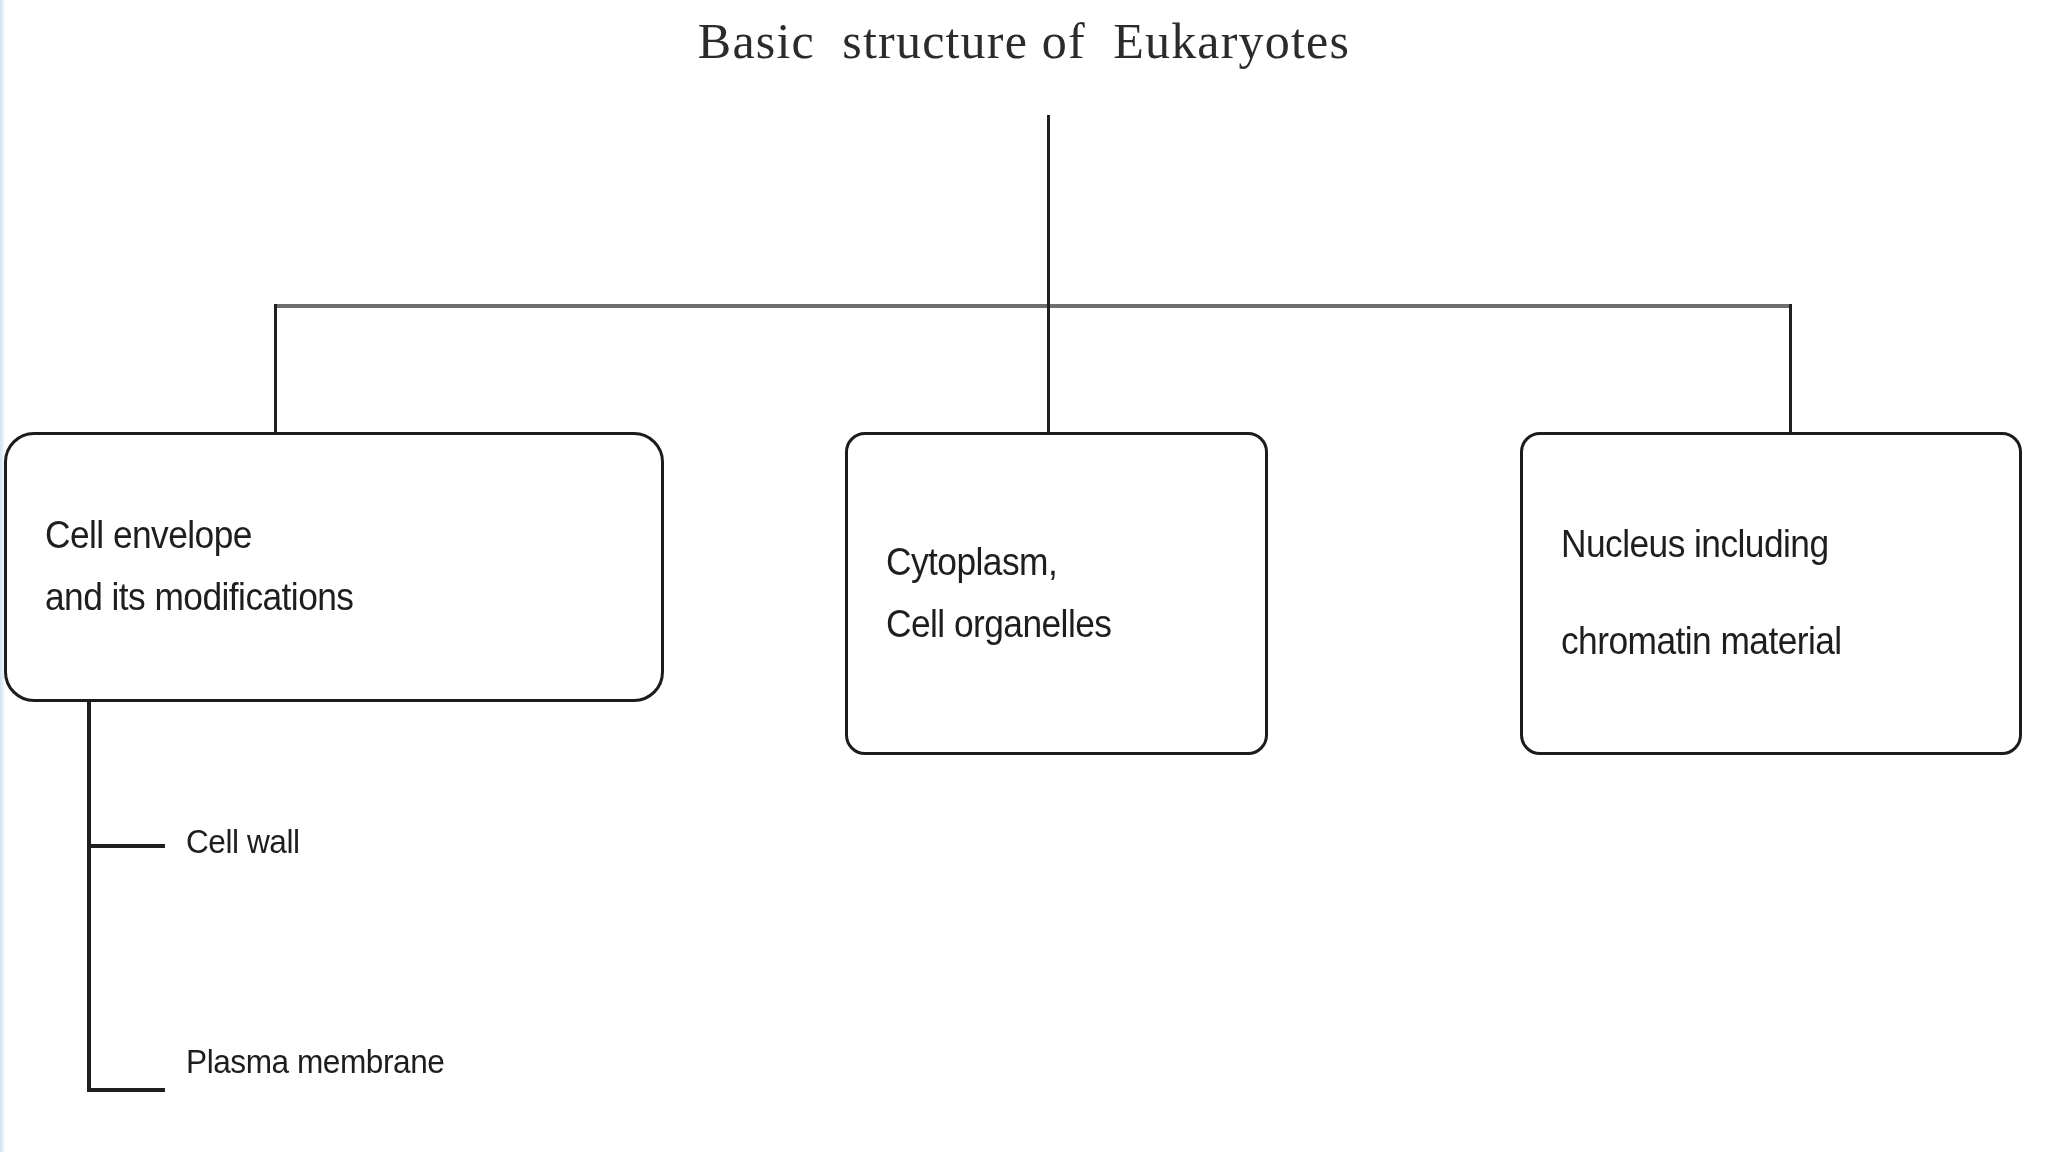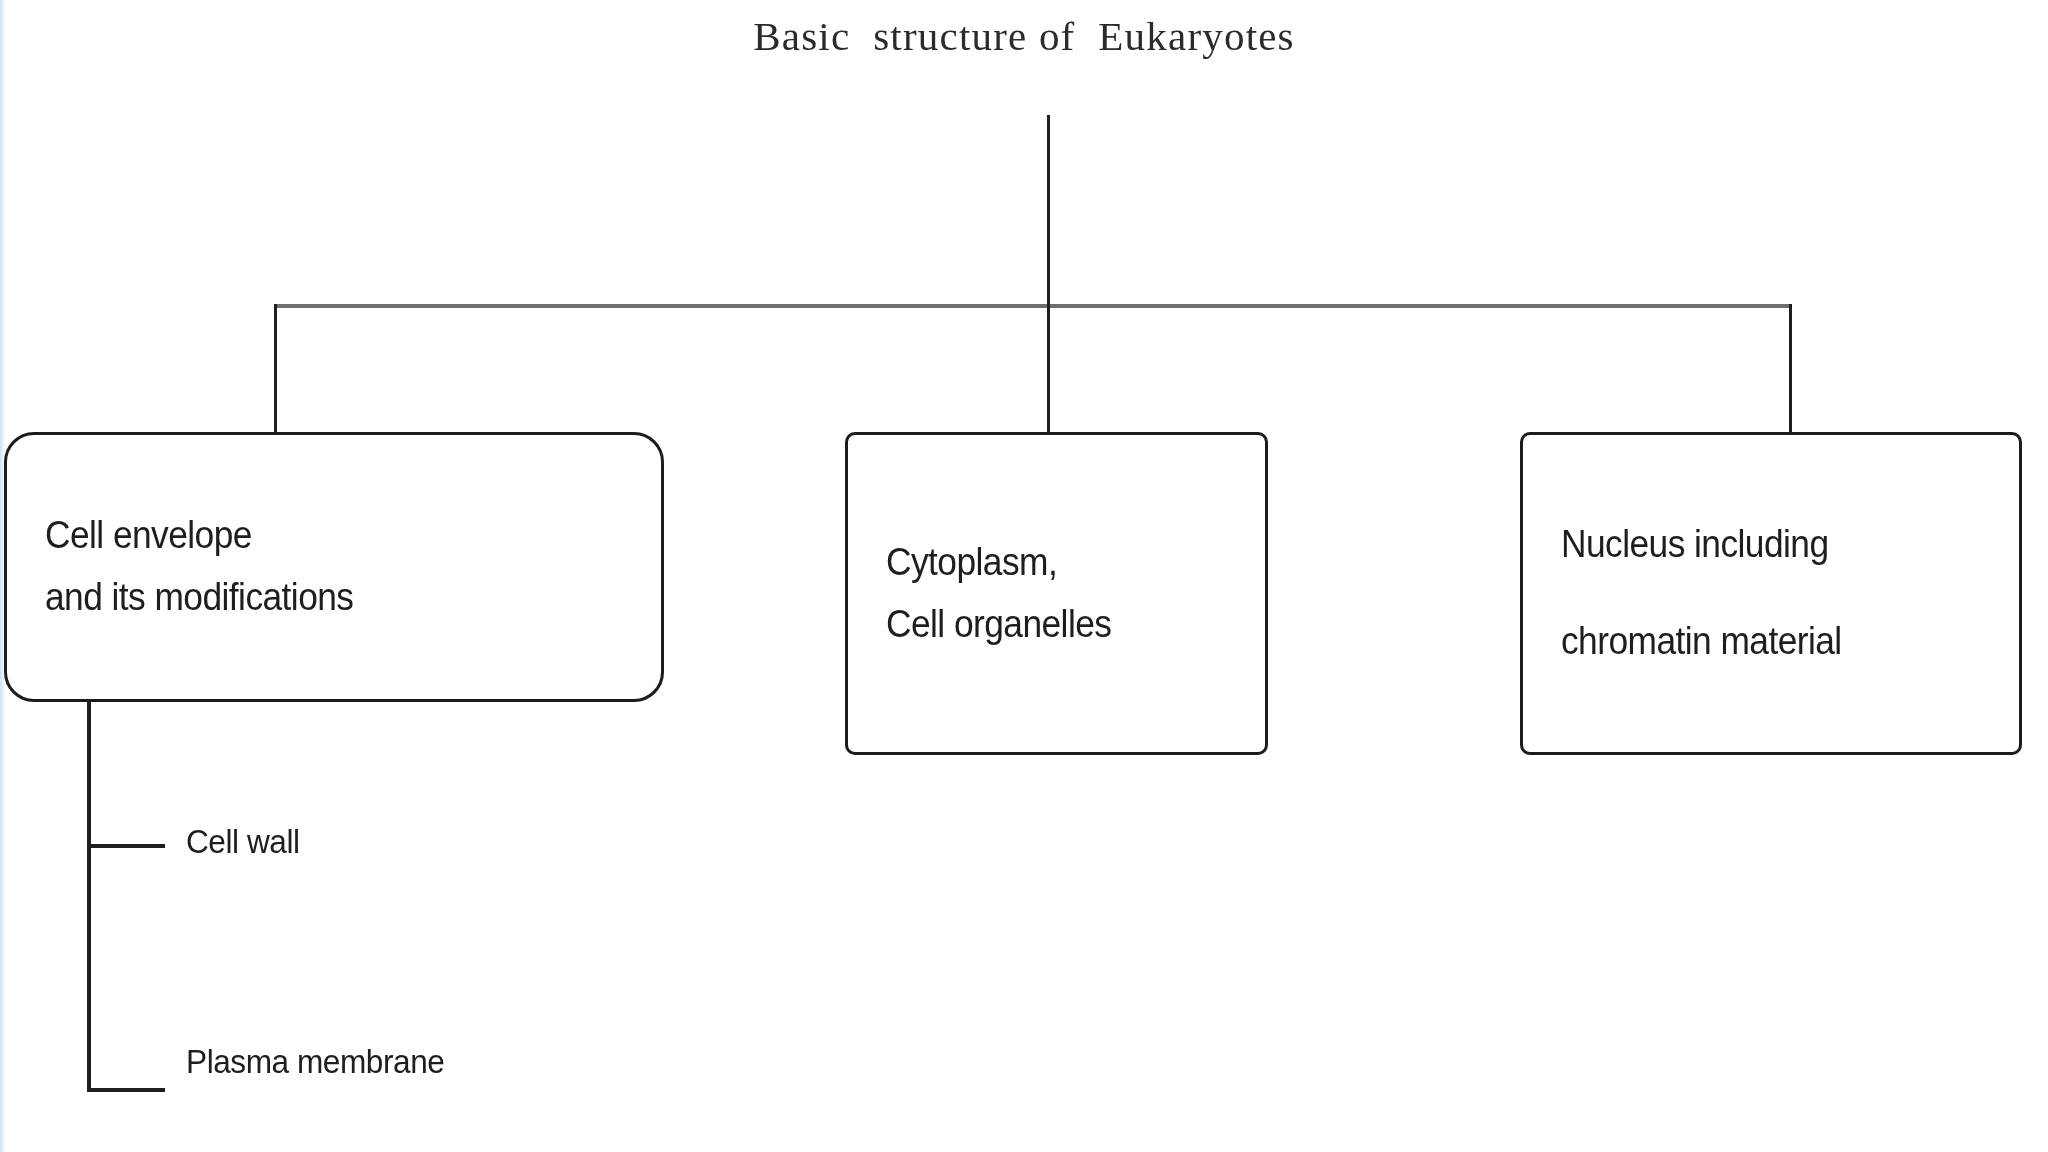--- a/index.html
+++ b/index.html
@@ -28,21 +28,21 @@
     background: linear-gradient(to right, #cfe2ef 0%, #e8f1f7 60%, #ffffff 100%);
   }
   
   .diagram-title {
     position: absolute;
     left: 0;
     top: 12px;
     width: 2048px;
     text-align: center;
     font-family: "Liberation Serif", "DejaVu Serif", serif;
-    font-size: 41px;
+    font-size: 50px;
     letter-spacing: 1.2px;
     color: #2b2b2b;
     white-space: pre;
   }
   
   .line {
     position: absolute;
     background: #3a3a3a;
   }
   .line.v { width: 3px; }
@@ -51,21 +51,21 @@
     background: #6e6e6e;
     height: 4px;
   }
   .line.thin { background: #1f1f1f; }
 
   
   .node {
     position: absolute;
     box-sizing: border-box;
     border: 3px solid #1c1c1c;
-    border-radius: 10px;
+    border-radius: 20px;
     background: #ffffff;
     display: flex;
     flex-direction: column;
     justify-content: center;
     padding: 0 38px;
   }
   .node .node-line {
     font-family: "Liberation Sans", "DejaVu Sans", sans-serif;
     font-size: 38px;
     line-height: 1.62;

